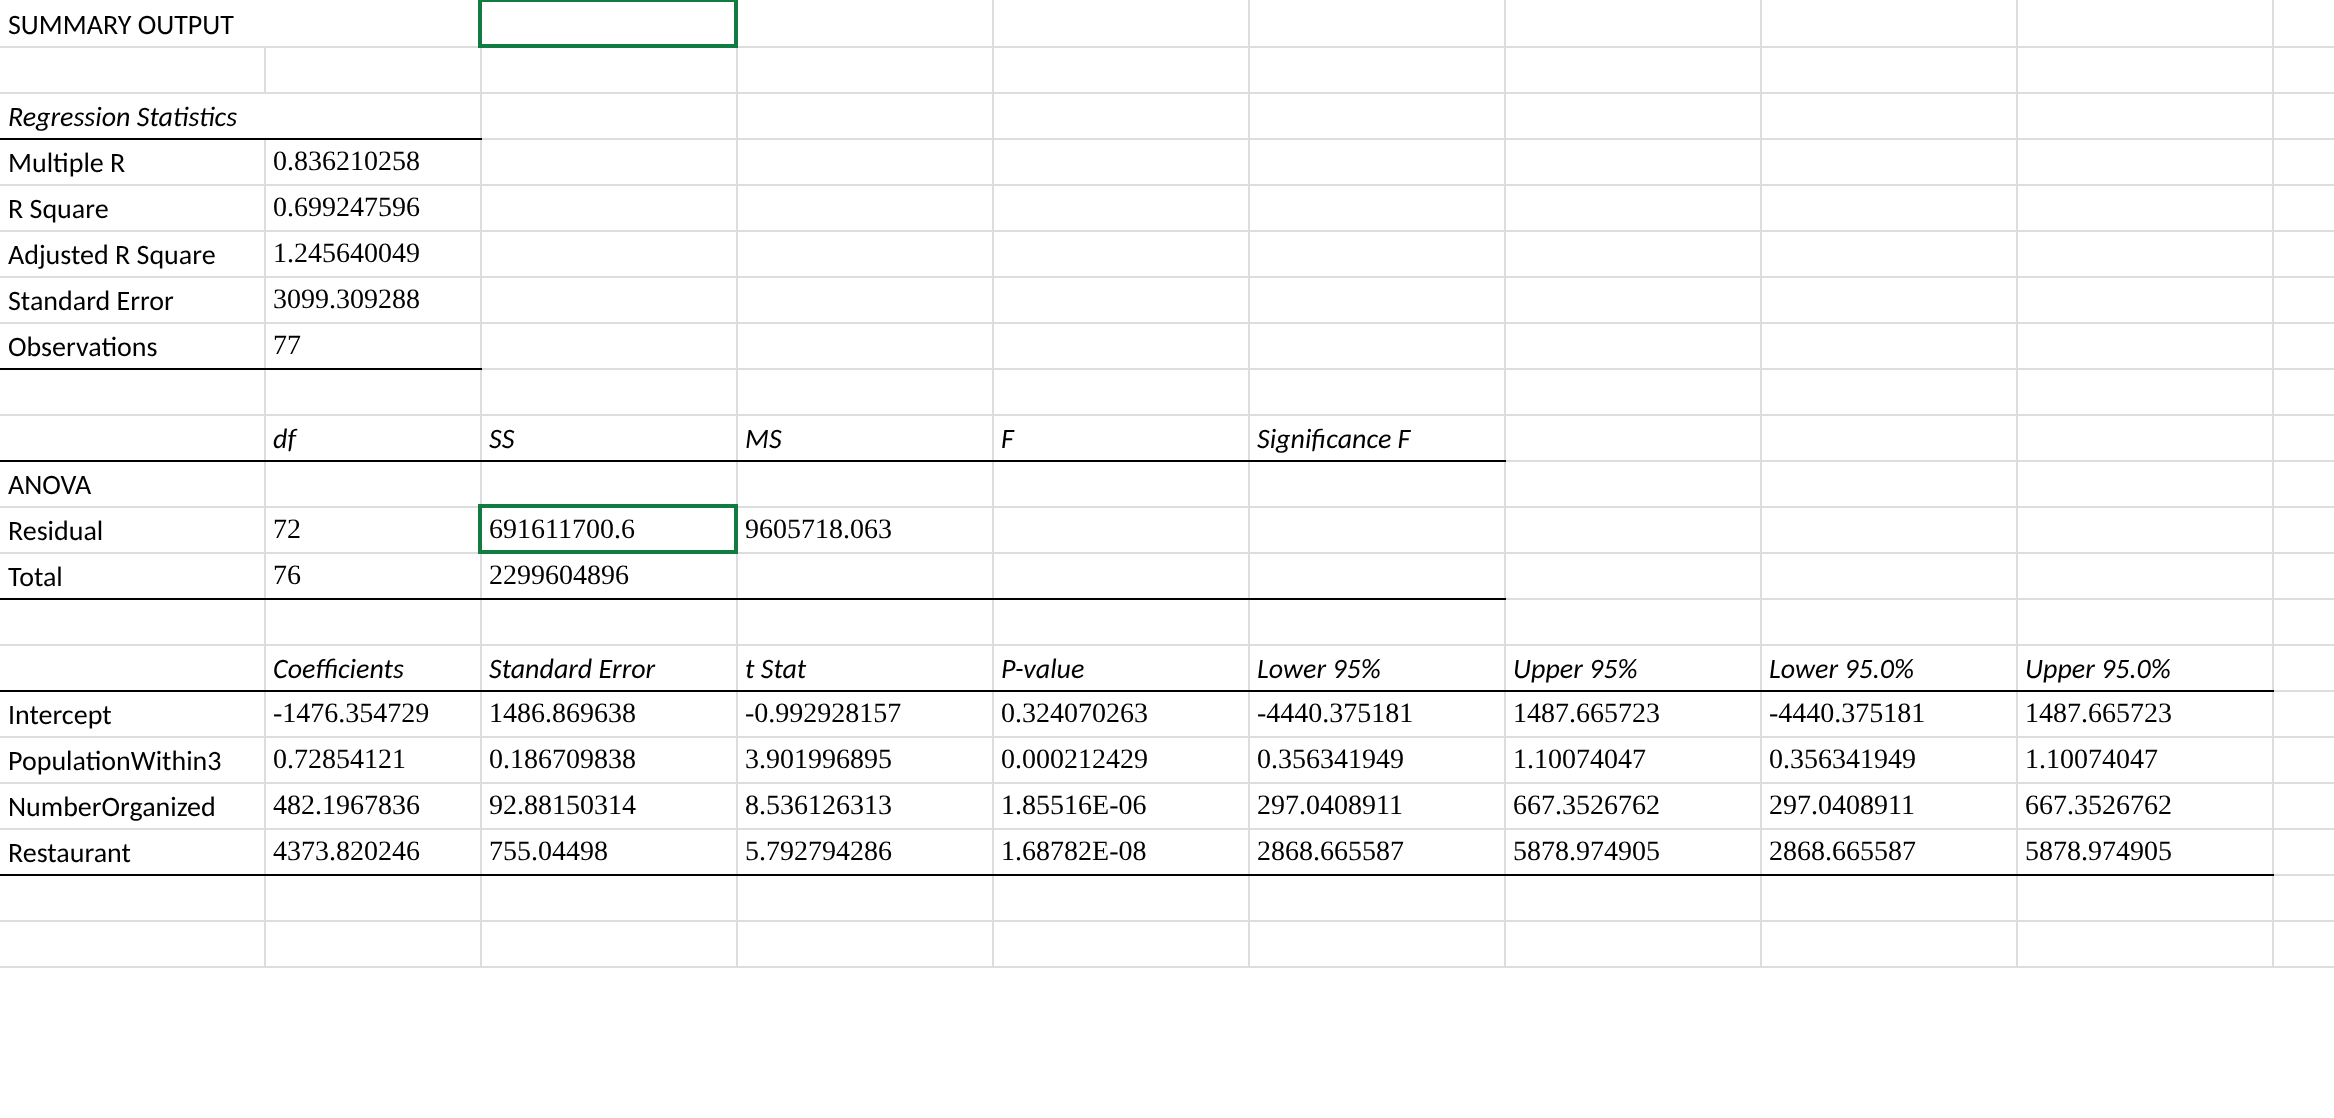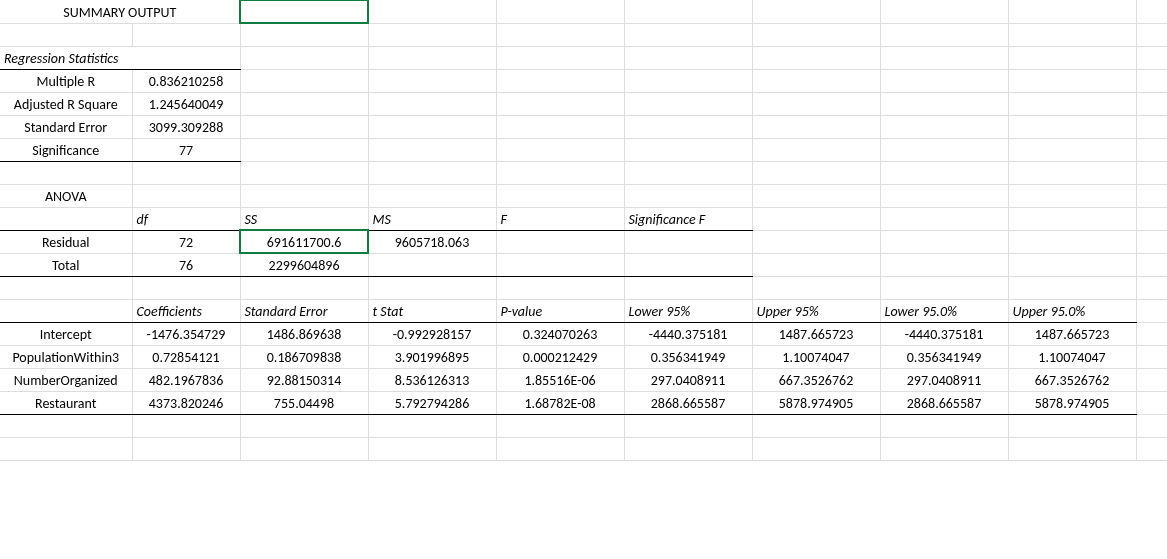--- a/index.html
+++ b/index.html
@@ -20,22 +20,22 @@
     td {
       height: 23px;
       padding: 2px 4px;
       border-right: 1px solid #ddd;
       border-bottom: 1px solid #ddd;
       white-space: nowrap;
       overflow: hidden;
       text-overflow: clip;
       vertical-align: bottom;
     }
-    td.num { text-align: center; }
-    td.txt { text-align: center; }
+    td.num { text-align: left; font-family: Liberation Serif, serif; }
+    td.txt { text-align: left; }
     td.center { text-align: left; }
     td.italic { font-style: italic; }
     .bb-thin { border-bottom: 1px solid #000; }
     .bb-med { border-bottom: 1.5px solid #000; }
     .bt-thin { border-top: 1px solid #000; }
     .active-cell {
       outline: 2px solid #107c41;
       outline-offset: -1px;
     }
     col.c0 { width: 132px; }
@@ -110,20 +110,32 @@
       <td></td>
         <td></td>
         <td></td>
         <td></td>
         <td></td>
         <td></td>
         <td></td>
         <td></td>
     </tr>
     <tr>
+      <td class="txt">R Square</td>
+      <td class="num">0.699247596</td>
+      <td></td>
+        <td></td>
+        <td></td>
+        <td></td>
+        <td></td>
+        <td></td>
+        <td></td>
+        <td></td>
+    </tr>
+    <tr>
       <td class="txt">Adjusted R Square</td>
       <td class="num">1.245640049</td>
       <td></td>
         <td></td>
         <td></td>
         <td></td>
         <td></td>
         <td></td>
         <td></td>
         <td></td>
@@ -134,21 +146,21 @@
       <td></td>
         <td></td>
         <td></td>
         <td></td>
         <td></td>
         <td></td>
         <td></td>
         <td></td>
     </tr>
     <tr>
-      <td class="txt bb-med">Significance</td>
+      <td class="txt bb-med">Observations</td>
       <td class="num bb-med">77</td>
       <td></td>
         <td></td>
         <td></td>
         <td></td>
         <td></td>
         <td></td>
         <td></td>
         <td></td>
     </tr>
@@ -158,42 +170,42 @@
         <td></td>
         <td></td>
         <td></td>
         <td></td>
         <td></td>
         <td></td>
         <td></td>
         <td></td>
         <td></td>
       </tr>
-
-    <tr>
-      <td class="txt">ANOVA</td>
-      <td></td>
-        <td></td>
-        <td></td>
-        <td></td>
-        <td></td>
-        <td></td>
-        <td></td>
-        <td></td>
-        <td></td>
-    </tr>
 
     <tr>
       <td class="bt-thin bb-thin"></td>
       <td class="center italic bt-thin bb-thin">df</td>
       <td class="center italic bt-thin bb-thin">SS</td>
       <td class="center italic bt-thin bb-thin">MS</td>
       <td class="center italic bt-thin bb-thin">F</td>
       <td class="center italic bt-thin bb-thin">Significance F</td>
       <td></td>
+        <td></td>
+        <td></td>
+        <td></td>
+    </tr>
+
+    <tr>
+      <td class="txt">ANOVA</td>
+      <td></td>
+        <td></td>
+        <td></td>
+        <td></td>
+        <td></td>
+        <td></td>
         <td></td>
         <td></td>
         <td></td>
     </tr>
 
     <tr>
       <td class="txt">Residual</td>
       <td class="num">72</td>
       <td class="num active-cell">691611700.6</td>
       <td class="num">9605718.063</td>

